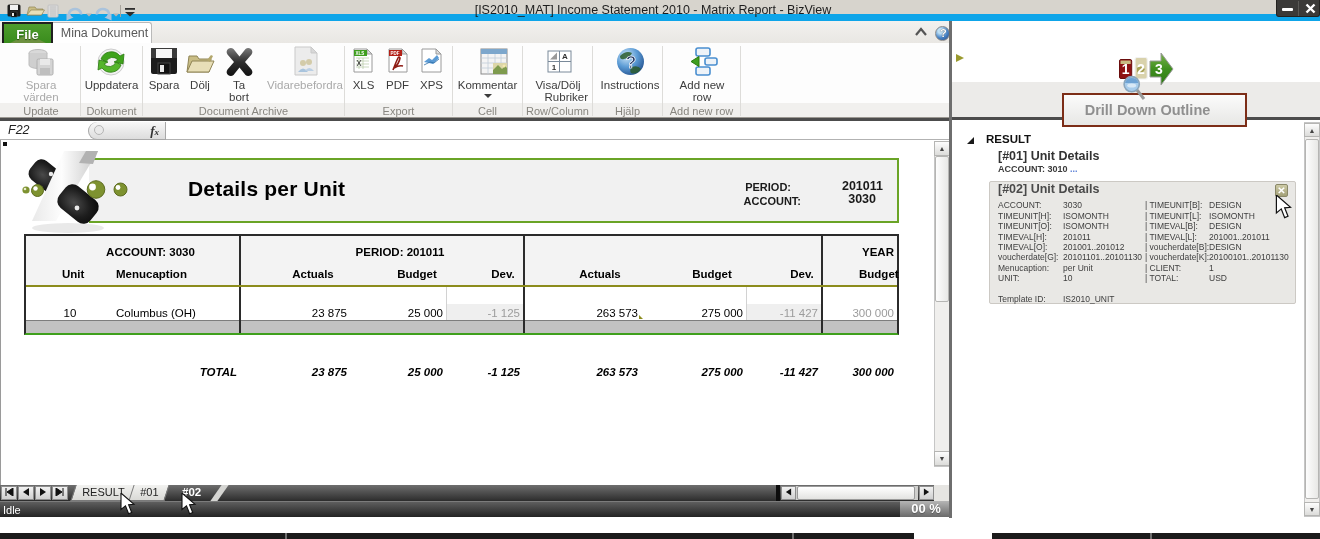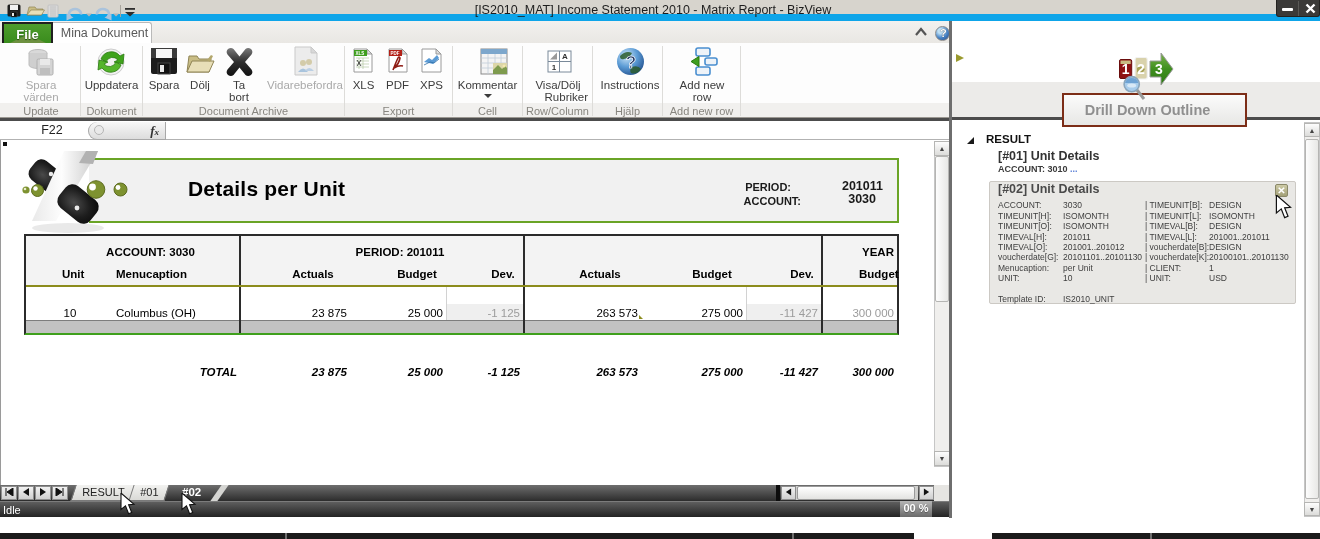--- a/index.html
+++ b/index.html
@@ -24,21 +24,21 @@
   
   #ribbon { left:0; top:43px; width:952px; height:74px; background:#fdfdfd; }
   #ribbon .gsep { top:3px; width:1px; height:70px; background:#dddcd9; }
   #ribbon .glabel { top:62px; height:12px; font-size:11px; color:#87857f; text-align:center; }
   #ribbon .btxt { font-size:11.5px; color:#3c3c3c; text-align:center; top:36px; }
   #ribbon .btxt2 { font-size:11.5px; color:#3c3c3c; text-align:center; top:48px; }
   #ribbon .gray { color:#a9a9a9; }
   #ribbonedge { left:0; top:117px; width:952px; height:4px; background:#4c4c4c; border-top:1px solid #9b9892; }
   
   #fbar { left:0; top:122px; width:952px; height:18px; background:#fff; border-bottom:1px solid #b2b2b2; }
-  #fcell { left:8px; top:0; width:88px; height:18px; text-align:center; font-size:12.5px; color:#222; line-height:17px; }
+  #fcell { left:8px; top:0; width:88px; height:18px; font-size:12.5px; color:#222; line-height:17px;font-style:italic; }
   #fpill { left:88px; top:0px; width:78px; height:18px; background:linear-gradient(#f7f7f7,#dddddd); border:1px solid #a8a8a8; border-top:none; border-radius:0 0 0 9px; border-top-left-radius:9px; }
   #fpill .circ { position:absolute; left:5px; top:3px; width:10px; height:10px; border-radius:50%; background:#e9e9e9; border:1px solid #b5b5b5; }
   #fpill .fx { position:absolute; right:6px; top:1px; font-family:"Liberation Serif",serif; font-style:italic; font-weight:bold; font-size:13px; color:#333; }
   
   #grid { left:0; top:140px; width:934px; height:346px; background:#fff; border-left:1px solid #9a9a9a; }
   #selsq { left:2px; top:2px; width:4px; height:4px; background:#111; }
   #band { left:88px; top:18px; width:810px; height:65px; background:#f1f1f1; border-top:2px solid #6aa426; border-bottom:2px solid #6aa426; border-right:2px solid #6aa426; }
   #bandtitle { left:187px; top:37px; font-size:21px; font-weight:bold; color:#000; letter-spacing:0.2px; }
   .bandlab { font-size:11px; font-weight:bold; color:#1a1a1a; text-align:right; }
   .bandval { font-size:12.5px; font-weight:bold; color:#1a1a1a; text-align:right; }
@@ -52,21 +52,21 @@
   
   .sbtrack { background:#f0efed; border:1px solid #c6c6c6; }
   .sbbtn { background:linear-gradient(#fdfdfd,#dcdcda); border:1px solid #b5b5b3; text-align:center; color:#444; }
   .sbthumb { background:linear-gradient(90deg,#fdfdfd,#e8e8e6); border:1px solid #b5b5b3; border-radius:2px; }
   
   #tabsbar { left:0; top:485px; width:952px; height:16px; background:linear-gradient(#6e6e6e,#2c2c2c); }
   .navbtn { top:1px; width:16px; height:14px; background:linear-gradient(#f2f2f2,#cfcfcf); border:1px solid #8e8e8e; font-size:8px; line-height:13px; text-align:center; color:#111; }
   .sheettab { top:0px; height:16px; background:linear-gradient(#f2f2f0,#d9d9d6); color:#222; font-size:11px; line-height:15px; padding:0 8px; transform:skewX(-18deg); border:1px solid #7a7a7a; border-top:none; }
   .sheettab span { display:inline-block; transform:skewX(18deg); }
   #statusbar { left:0; top:501px; width:952px; height:16px; background:linear-gradient(#5e5e5e,#232323); border-top:1px solid #7c7c7c; color:#fff; font-size:11px; }
-  #zoomsec { left:900px; top:501px; width:32px; height:16px; background:linear-gradient(#b5b5b5,#6a6a6a); color:#fff; font-size:11px; font-weight:bold; text-align:center; line-height:15px; text-shadow:0 1px 1px #555; }
+  #zoomsec { left:900px; top:501px; width:52px; height:16px; background:linear-gradient(#b5b5b5,#6a6a6a); color:#fff; font-size:13px; font-weight:bold; text-align:center; line-height:15px; text-shadow:0 1px 1px #555; }
   
   #pandiv { left:949px; top:21px; width:3px; height:497px; background:#6e6e6e; }
   #panel { left:952px; top:21px; width:368px; height:496px; background:#fff; }
   #panband { left:0px; top:61px; width:368px; height:35px; background:#ecebe9; }
   #panedge { left:0px; top:96px; width:368px; height:3px; background:#4c4c4c; }
   #drillbox { left:110px; top:72px; width:185px; height:34px; border:2px solid #7c2d17; background:linear-gradient(#fbfbfb,#e7e7e5); z-index:5; }
   #drillbox span { display:block; text-align:center; font-size:14.5px; font-weight:bold; color:#8f8f8f; margin-top:7px; padding-right:14px; }
   #dtree { font-size:11px; color:#1a1a1a; }
   #detailbox { left:37px; top:160px; width:307px; height:123px; background:#e9e8e5; border:1px solid #ccc9c4; border-radius:2px; }
   .kv { position:absolute; left:8px; width:296px; height:10px; font-size:8.5px; color:#3e3e3e; white-space:nowrap; }
@@ -460,21 +460,21 @@
   <div class="abs" id="detailbox">
     <div class="abs b" style="left:8px; top:0px; font-size:12.5px; color:#4a4a4a;">[#02] Unit Details</div>
     <div class="abs" id="closex">✕</div>
     <div class="kv" style="top:18px;"><span class="k1">ACCOUNT:</span><span class="v1">3030</span><span class="k2">| TIMEUNIT[B]:</span><span>DESIGN</span></div>
     <div class="kv" style="top:39px;"><span class="k1">TIMEUNIT[O]:</span><span class="v1">ISOMONTH</span><span class="k2">| TIMEVAL[B]:</span><span>DESIGN</span></div>
     <div class="kv" style="top:29px;"><span class="k1">TIMEUNIT[H]:</span><span class="v1">ISOMONTH</span><span class="k2">| TIMEUNIT[L]:</span><span>ISOMONTH</span></div>
     <div class="kv" style="top:50px;"><span class="k1">TIMEVAL[H]:</span><span class="v1">201011</span><span class="k2">| TIMEVAL[L]:</span><span>201001..201011</span></div>
     <div class="kv" style="top:60px;"><span class="k1">TIMEVAL[O]:</span><span class="v1">201001..201012</span><span class="k2">| voucherdate[B]:</span><span>DESIGN</span></div>
     <div class="kv" style="top:70px;"><span class="k1">voucherdate[G]:</span><span class="v1">20101101..20101130</span><span class="k2">| voucherdate[K]:</span><span>20100101..20101130</span></div>
     <div class="kv" style="top:81px;"><span class="k1">Menucaption:</span><span class="v1">per Unit</span><span class="k2">| CLIENT:</span><span>1</span></div>
-    <div class="kv" style="top:91px;"><span class="k1">UNIT:</span><span class="v1">10</span><span class="k2">| UNIT:</span><span>USD</span></div>
+    <div class="kv" style="top:91px;"><span class="k1">UNIT:</span><span class="v1">10</span><span class="k2">| TOTAL:</span><span>USD</span></div>
     <div class="kv" style="top:112px;"><span class="k1">Template ID:</span><span class="v1">IS2010_UNIT</span></div>
   </div>
   <svg class="abs" style="left:323px; top:174px; z-index:7;" width="18" height="25" viewBox="0 0 16 23">
       <path d="M1 0 L1 16.5 L5.5 12.8 L8.6 20.8 L11.7 19.5 L8.6 11.8 L14 11.3 Z" fill="#fff" stroke="#111" stroke-width="1.1"></path>
     </svg>
 
   <div class="abs sbtrack" style="left:352px; top:101px; width:16px; height:395px;"></div>
   <div class="abs sbbtn" style="left:352px; top:102px; width:16px; height:14px; font-size:7px; line-height:13px;">▲</div>
   <div class="abs sbthumb" style="left:353px; top:118px; width:14px; height:360px;"></div>
   <div class="abs sbbtn" style="left:352px; top:481px; width:16px; height:14px; font-size:7px; line-height:13px;">▼</div>

